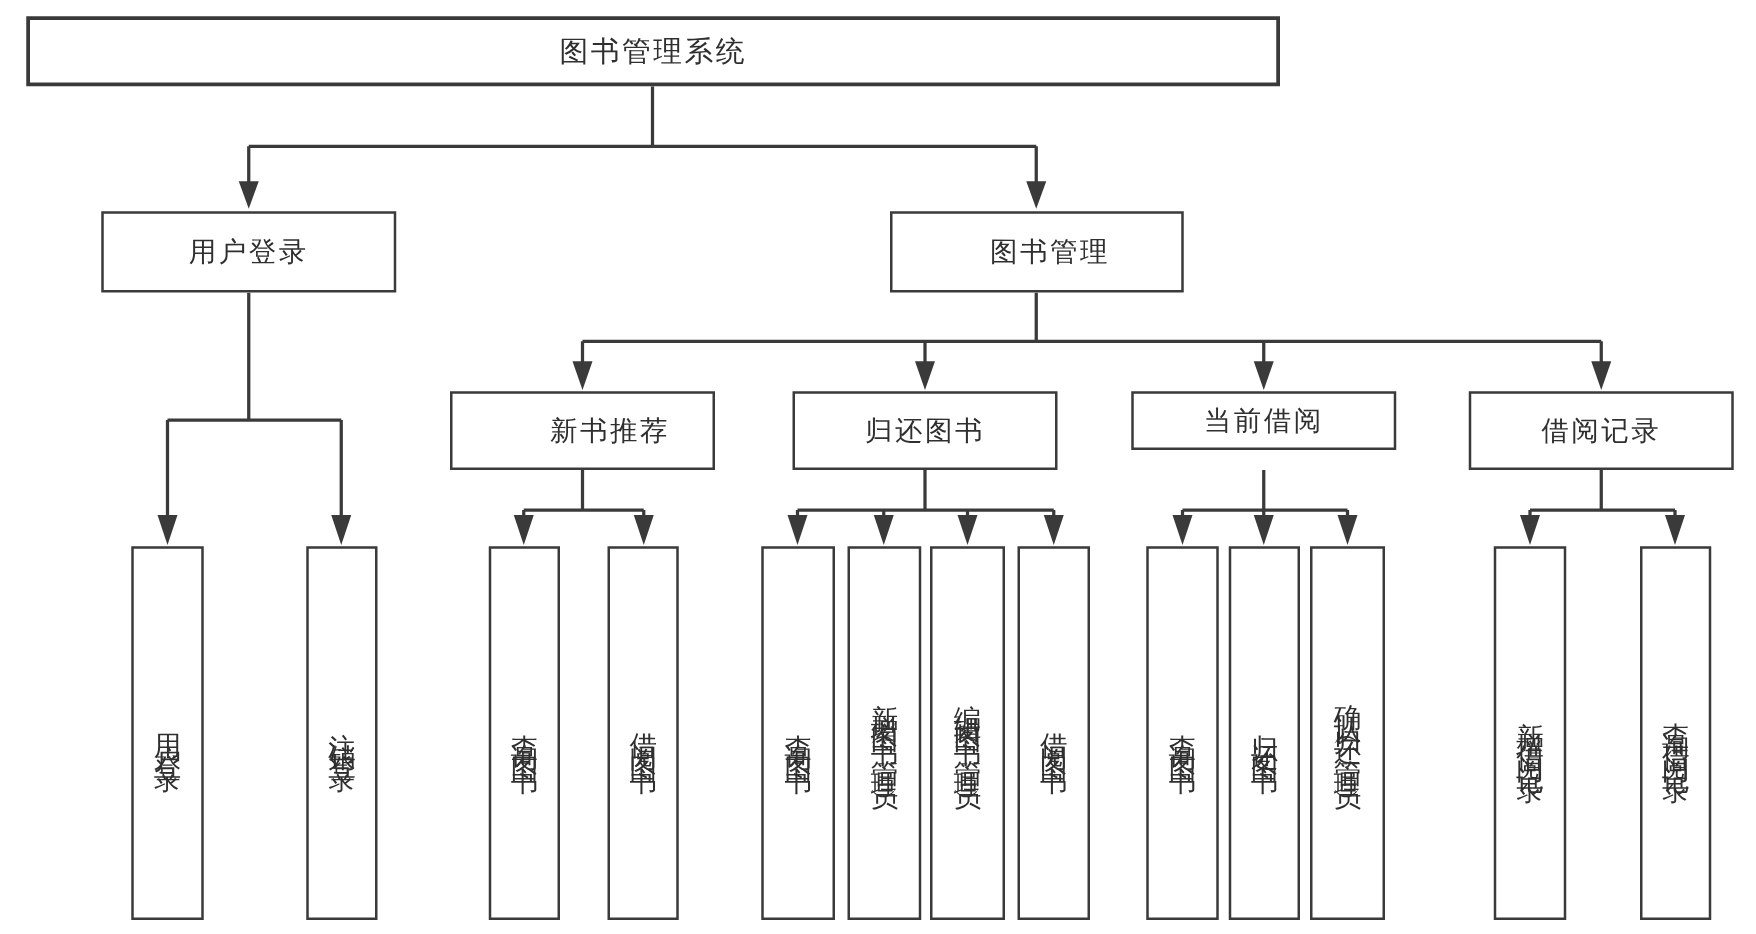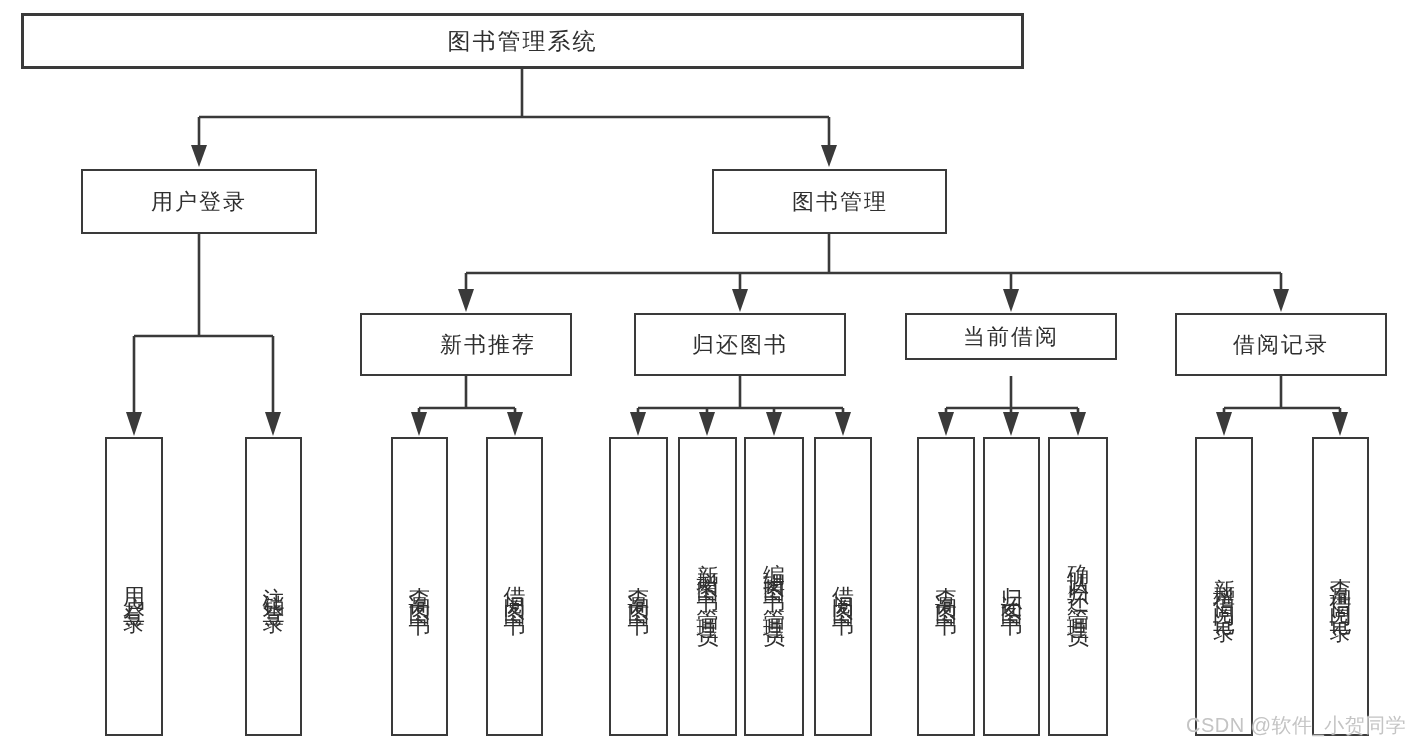--- a/index.html
+++ b/index.html
@@ -184,15 +184,14 @@
     <span>确认归还（管理员）</span>
   </div>
 
   <div class="node node-v" style="left:1195px; top:437px; width:58px; height:299px;">
     <span>新增借阅记录</span>
   </div>
   <div class="node node-v" style="left:1312px; top:437px; width:57px; height:299px;">
     <span>查询借阅记录</span>
   </div>
 
-  <div class="watermark">CSDN @软件_小贺同学</div>
 
 </div>
 
 </body></html>

